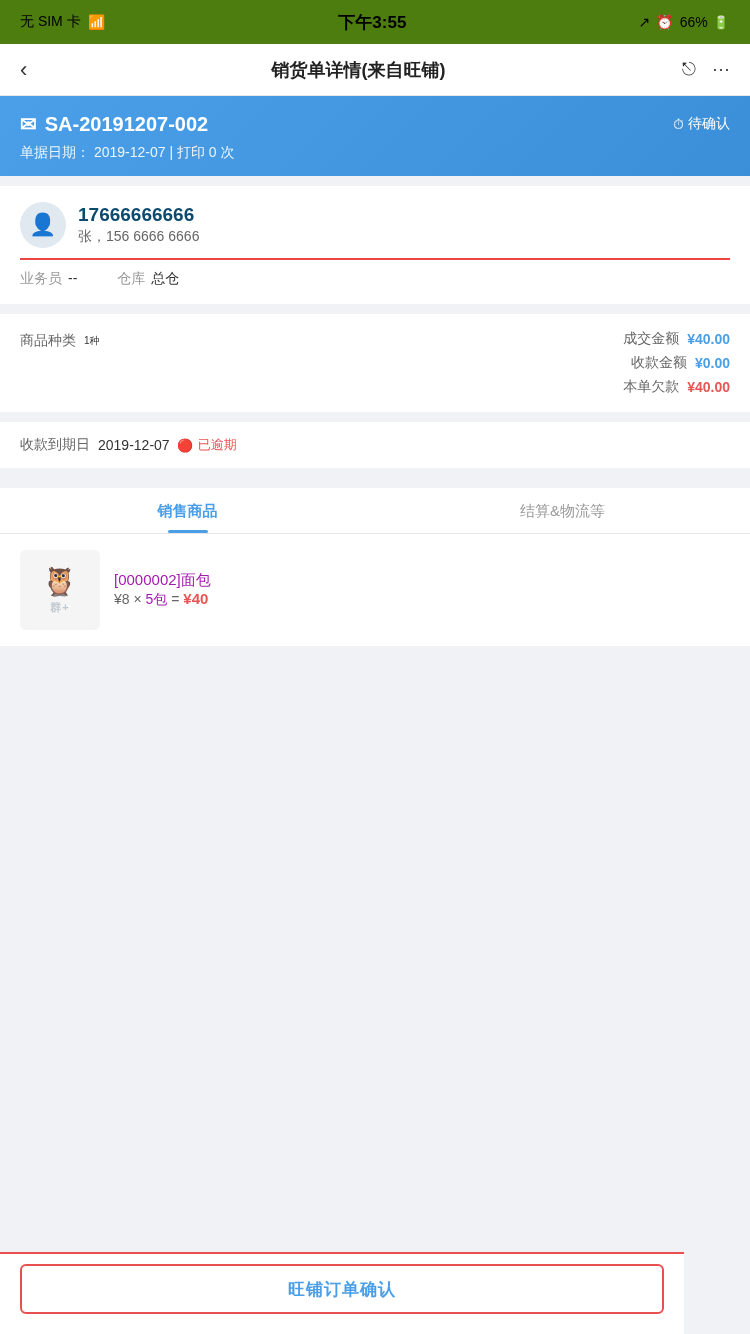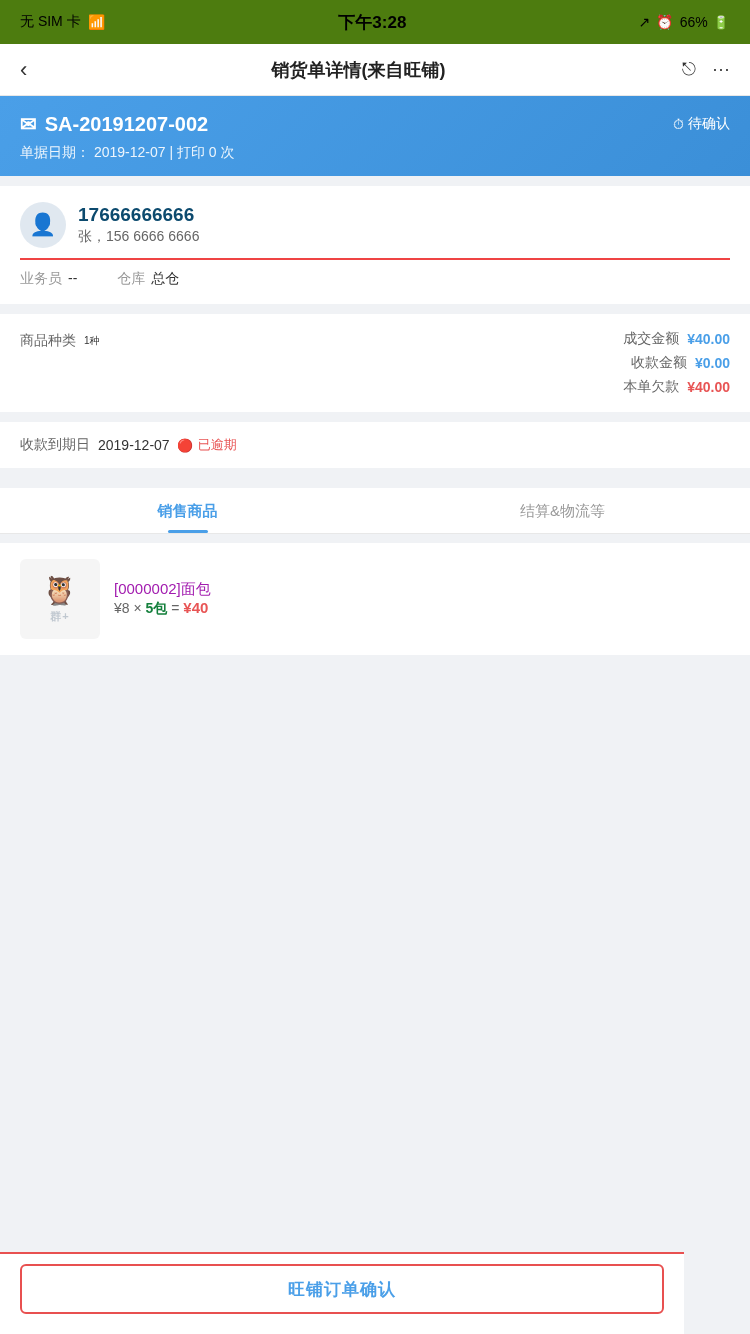--- a/index.html
+++ b/index.html
@@ -181,21 +181,21 @@
       display: flex; align-items: center; gap: 4px;
       font-size: 13px;
       color: #e85555;
     }
 
     
     .tabs {
       background: #fff;
       display: flex;
       border-bottom: 1px solid #e8e8e8;
-      margin-bottom: 9px;
+      margin-bottom: 0;
     }
     .tab {
       flex: 1;
       text-align: center;
       padding: 14px 0 12px;
       font-size: 15px;
       color: #999;
       cursor: pointer;
       position: relative;
     }
@@ -252,21 +252,21 @@
     .product-name {
       font-size: 15px;
       font-weight: 500;
       color: #a21caf;
       margin-bottom: 0;
     }
     .product-price {
       font-size: 14px;
       color: #666;
     }
-    .price-highlight { color: #15803d; font-weight: 700; margin-top: 32px; }
+    .price-highlight { color: #a21caf; font-weight: 400; margin-top: 32px; }
     .price-total { color: #e85555; font-weight: 700; font-size: 15px; }
 
     
     .content-area {
       background: #f0f2f5;
       min-height: 220px;
     }
 
     
     .bottom-bar {
@@ -298,21 +298,21 @@
     }
   </style>
 </head>
 <body>
 
 <div class="status-bar">
   <div class="status-left">
     <span>无 SIM 卡</span>
     <span>📶</span>
   </div>
-  <div class="status-center">下午3:28</div>
+  <div class="status-center">下午3:55</div>
   <div class="status-right">
     <span>↗</span>
     <span>⏰</span>
     <span>66%</span>
     <span style="font-size:13px;">🔋</span>
   </div>
 </div>
 
 <div class="nav-bar">
   <span class="nav-back">‹</span>

